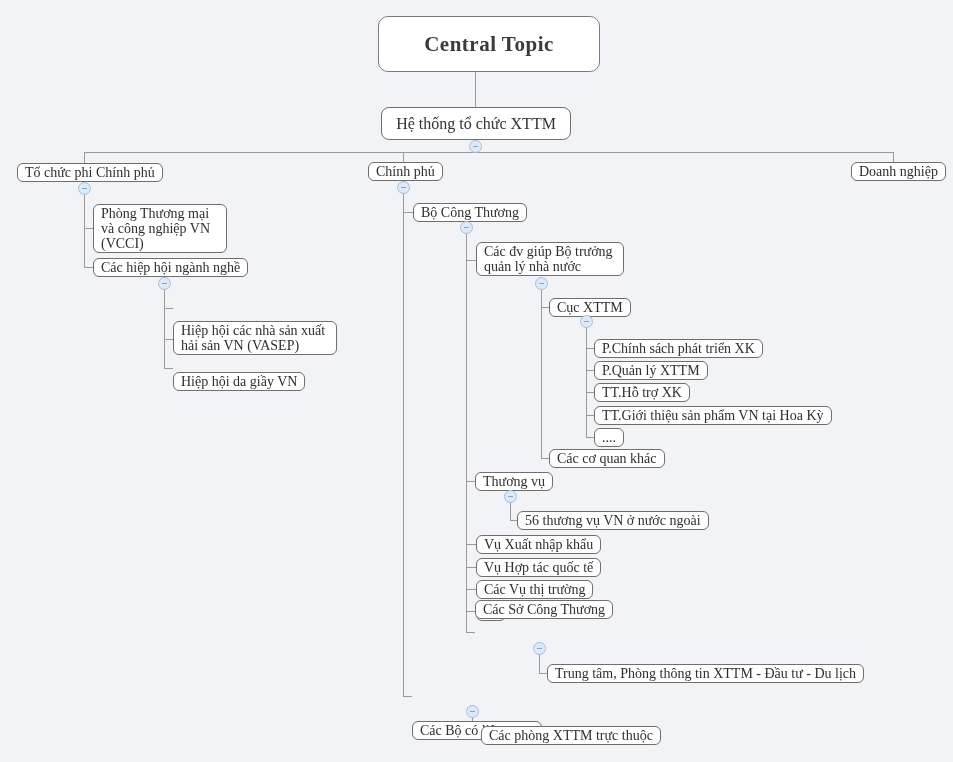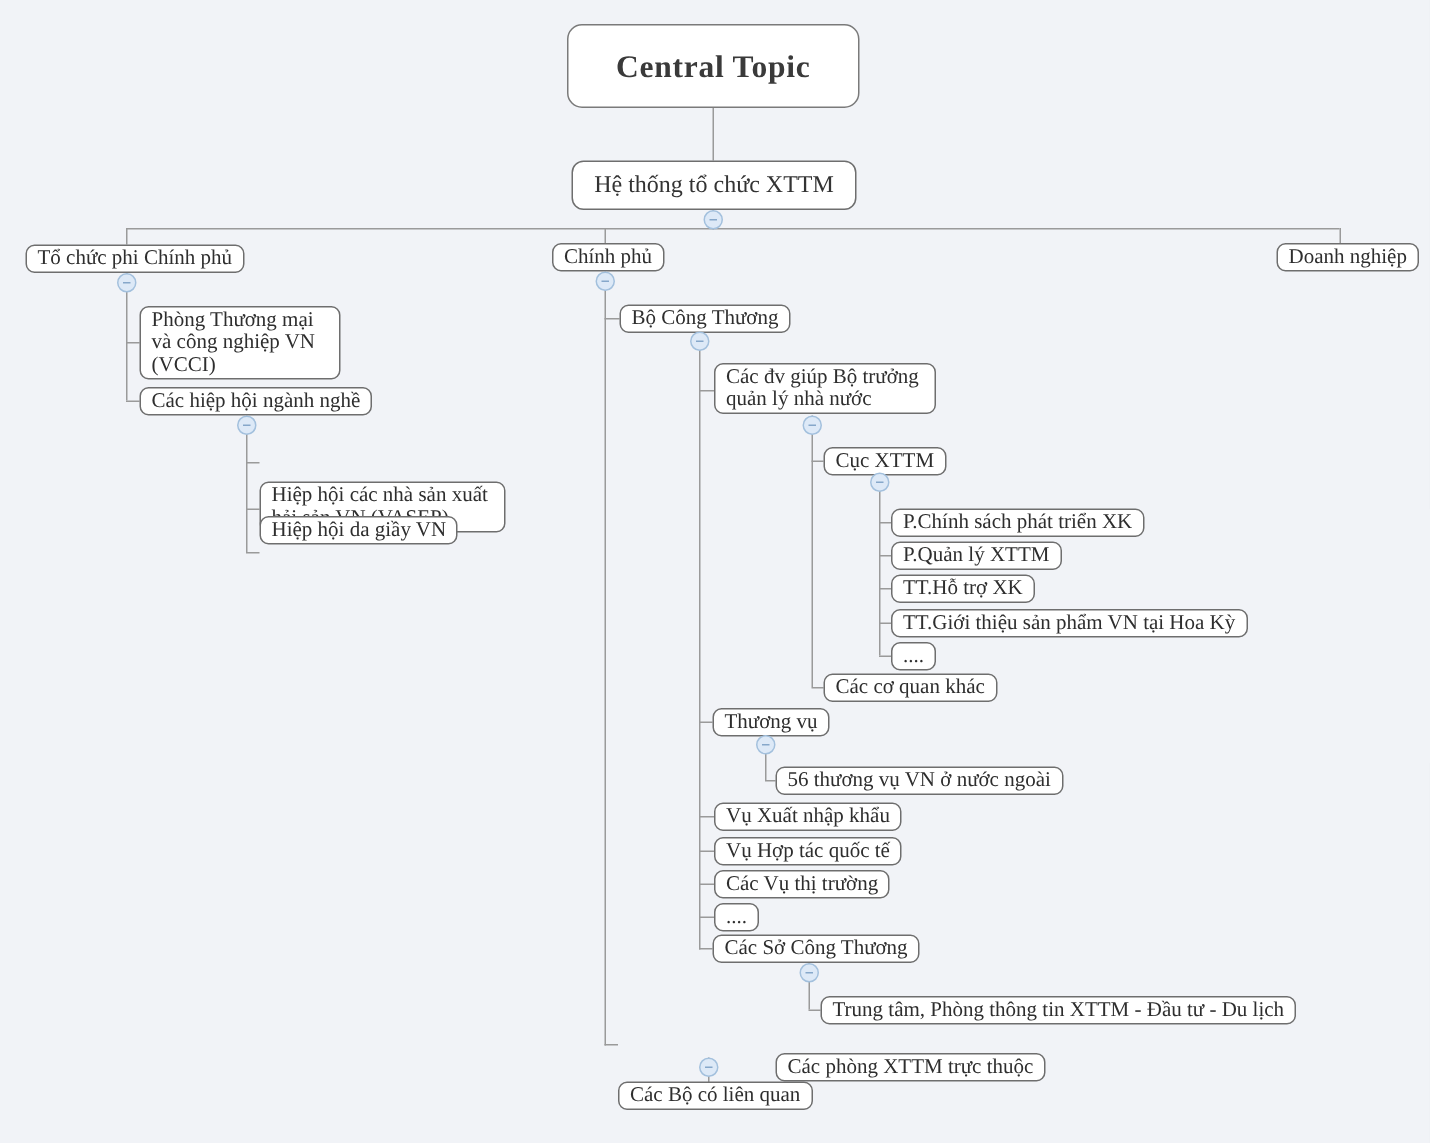--- a/index.html
+++ b/index.html
@@ -19,21 +19,21 @@
     border-radius:6px;
     padding:1px 7px;
     font-size:14px;
     line-height:15px;
     color:#2e2e2e;
     white-space:nowrap;
     z-index:2;
   }
   .node.wrap{white-space:normal;}
   .node.central{
-    width:195px;height:56px;
+    width:222px;height:56px;
     display:flex;align-items:center;justify-content:center;
     font-size:21px;font-weight:bold;
     border-radius:10px;
     border-color:#7a7a7a;
     color:#3a3a3a;
     letter-spacing:0.5px;
   }
   .node.root{
     width:190px;height:33px;
     display:flex;align-items:center;justify-content:center;
@@ -133,21 +133,21 @@
 
   <div class="node" style="left:17px;top:163px;">Tổ chức phi Chính phủ</div>
 
   <div class="node wrap" style="left:93px;top:204px;width:134px;">Phòng Thương mại và công nghiệp VN (VCCI)</div>
 
   <div class="node" style="left:93px;top:258px;">Các hiệp hội ngành nghề</div>
 
 
   <div class="node wrap" style="left:173px;top:321px;width:164px;">Hiệp hội các nhà sản xuất hải sản VN (VASEP)</div>
 
-  <div class="node" style="left:173px;top:344px;">Hiệp hội da giầy VN</div>
+  <div class="node" style="left:173px;top:372px;">Hiệp hội da giầy VN</div>
 
   <div class="node" style="left:368px;top:162px;">Chính phủ</div>
 
   <div class="node" style="left:413px;top:203px;">Bộ Công Thương</div>
 
   <div class="node wrap" style="left:476px;top:242px;width:148px;">Các đv giúp Bộ trưởng quản lý nhà nước</div>
 
   <div class="node" style="left:549px;top:298px;">Cục XTTM</div>
 
   <div class="node" style="left:594px;top:339px;">P.Chính sách phát triển XK</div>
@@ -167,23 +167,23 @@
   <div class="node" style="left:517px;top:511px;">56 thương vụ VN ở nước ngoài</div>
 
   <div class="node" style="left:476px;top:535px;">Vụ Xuất nhập khẩu</div>
 
   <div class="node" style="left:476px;top:558px;">Vụ Hợp tác quốc tế</div>
 
   <div class="node" style="left:476px;top:580px;">Các Vụ thị trường</div>
 
   <div class="node" style="left:476px;top:602px;">....</div>
 
-  <div class="node" style="left:475px;top:623px;">Các Sở Công Thương</div>
+  <div class="node" style="left:475px;top:600px;">Các Sở Công Thương</div>
 
   <div class="node" style="left:547px;top:664px;">Trung tâm, Phòng thông tin XTTM - Đầu tư - Du lịch</div>
 
   <div class="node" style="left:412px;top:721px;">Các Bộ có liên quan</div>
 
-  <div class="node" style="left:481px;top:702px;margin-left:36px;">Các phòng XTTM trực thuộc</div>
+  <div class="node" style="left:481px;top:726px;">Các phòng XTTM trực thuộc</div>
 
   <div class="node" style="left:851px;top:162px;">Doanh nghiệp</div>
 
 </div>
 
 </body></html>

